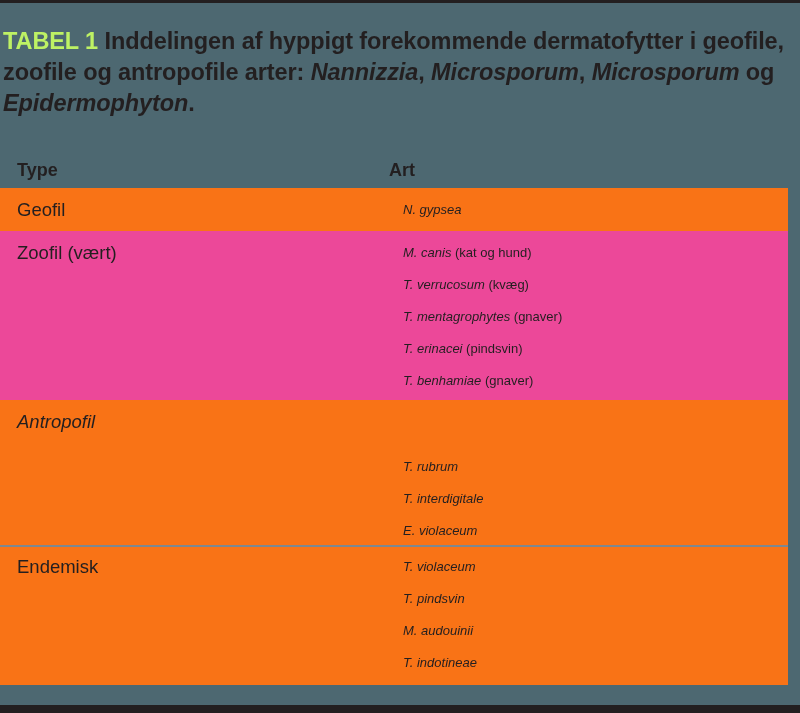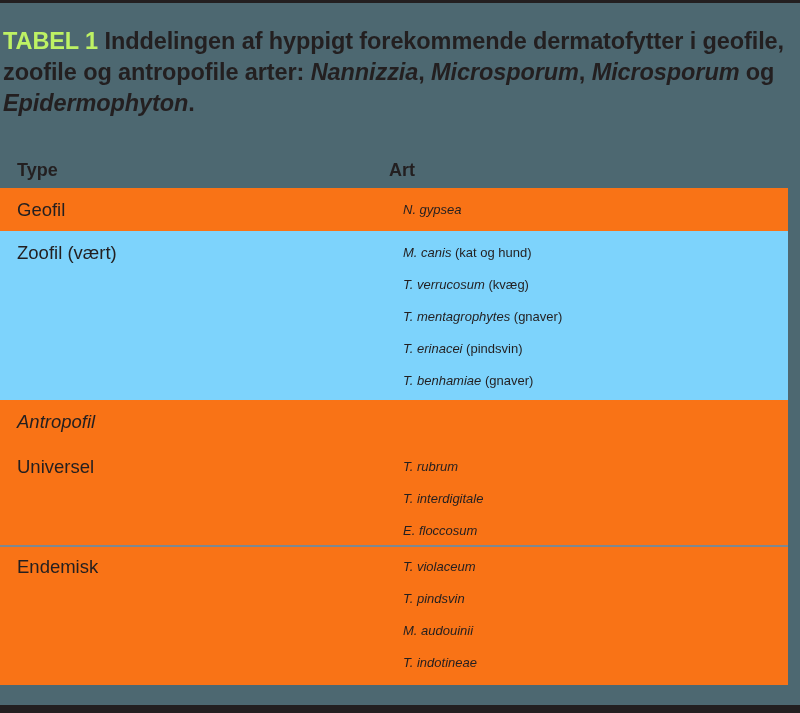--- a/index.html
+++ b/index.html
@@ -20,21 +20,21 @@
   .caption .label { color: #bef264; }
   .caption i { font-style: italic; text-align: center; }
   .table { position: absolute; left: 0; top: 150px; width: 788px; }
   .hdr { height: 38px; position: relative; font-weight: bold; font-size: 18px; }
   .hdr span { position: absolute; top: 10px; }
   .row { position: relative; }
   .cell-type { position: absolute; left: 17px; font-size: 18.5px; }
   .cell-art { position: absolute; left: 403px; font-size: 13px; }
   .line { height: 32px; line-height: 32px; white-space: nowrap; }
   .row-a { background: #f97316; }
-  .row-b { background: #7dd3fc; }
+  .row-b { background: #ec4899; }
   .divider { height: 2px; background: #7d8890; }
   i { font-style: italic; }
 </style>
 </head>
 <body>
 
 <div class="topbar"></div>
 
 <div class="caption"><span class="label">TABEL 1</span><span> Inddelingen af hyppigt forekommende dermatofytter i geofile, zoofile og antropofile arter: </span><i>Nannizzia</i><span>, </span><i>Microsporum</i><span>, </span><i>Microsporum</i><span> og </span><i>Epidermophyton</i><span>.</span></div>
 
@@ -62,26 +62,25 @@
       <div class="line"><i>T. verrucosum</i><span> (kvæg)</span></div>
       <div class="line"><i>T. mentagrophytes</i><span> (gnaver)</span></div>
       <div class="line"><i>T. erinacei</i><span> (pindsvin)</span></div>
       <div class="line"><i>T. benhamiae</i><span> (gnaver)</span></div>
     </div>
   </div>
 
   <div class="row row-a" style="height:145px">
     <div class="cell-type" style="top:6px">
       <div class="line"><i>Antropofil</i></div>
-      <div class="line" style="margin-top:13px">Universel</div>
     </div>
     <div class="cell-art" style="top:51px">
       <div class="line"><i>T. rubrum</i></div>
       <div class="line"><i>T. interdigitale</i></div>
-      <div class="line"><i>E. floccosum</i></div>
+      <div class="line"><i>E. violaceum</i></div>
     </div>
   </div>
 
   <div class="divider"></div>
 
   <div class="row row-a" style="height:138px">
     <div class="cell-type" style="top:4px">
       <div class="line">Endemisk</div>
     </div>
     <div class="cell-art" style="top:4px">

